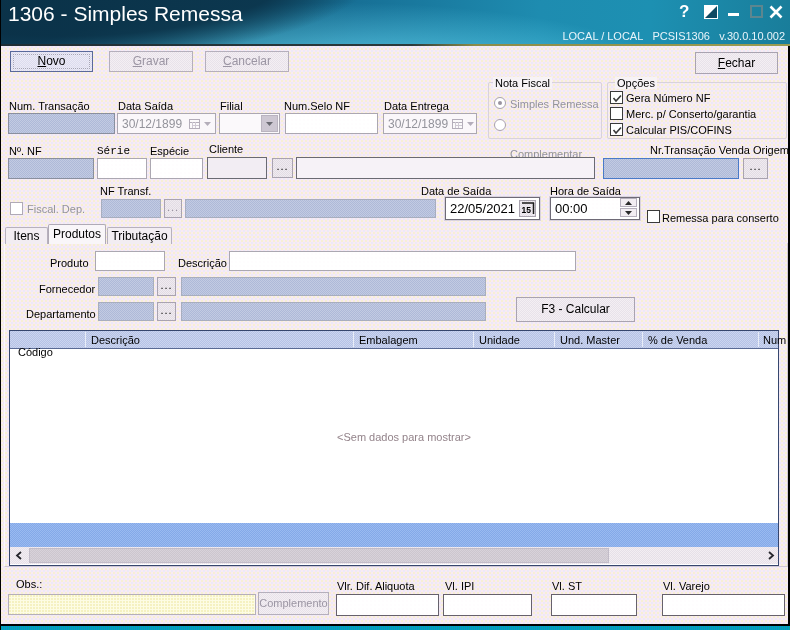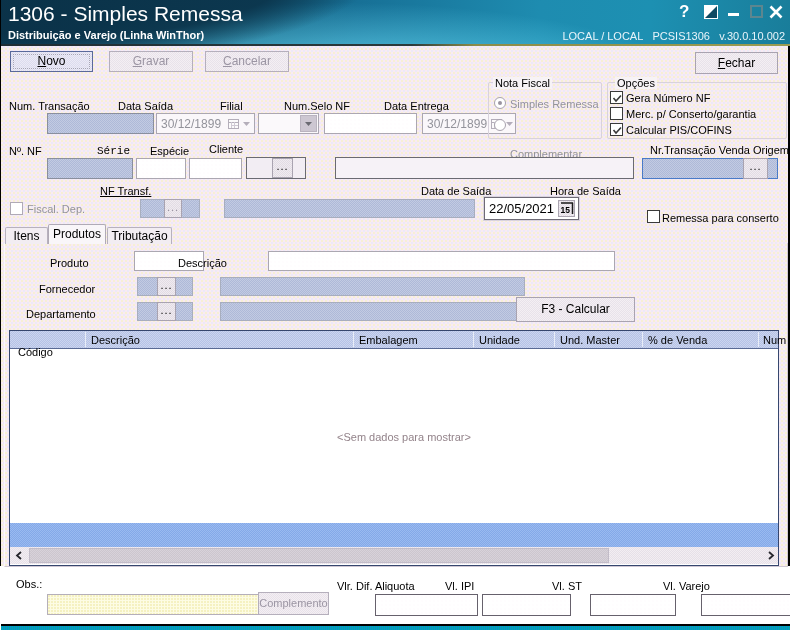--- a/index.html
+++ b/index.html
@@ -1,18 +1,18 @@
 <!DOCTYPE html>
 <html><head>
 <meta charset="utf-8">
 <style>
   * { margin:0; padding:0; box-sizing:border-box; }
   html,body { width:790px; height:630px; overflow:hidden; }
   body { font-family:"Liberation Sans", sans-serif; font-size:11px; color:#000; }
-  .win { position:absolute; left:0; top:0; width:790px; height:566px;
+  .win { position:absolute; left:0; top:0; width:790px; height:630px;
     background-color:#fcfafb;
     background-image:
       radial-gradient(circle at 1px 1px, #ede4a0 0 0.58px, transparent 0.8px),
       radial-gradient(circle at 3px 3px, #c9c9ee 0 0.55px, transparent 0.78px),
       radial-gradient(circle at 3px 1px, #f4c6e4 0 0.55px, transparent 0.78px),
       radial-gradient(circle at 1px 3px, #f4c6e4 0 0.55px, transparent 0.78px);
     background-size:4px 4px;
     border-left:1px solid #000; border-right:2px solid #000;
   }
   .abs { position:absolute; }
@@ -35,21 +35,21 @@
   .btn { position:absolute; height:21px; text-align:center; font-size:12px;
     background:repeating-conic-gradient(#f4eff3 0% 25%, #e8e2ea 0% 50%) 0 0/2px 2px;
     border:1px solid #a9a3b0; line-height:19px; color:#000; }
   .btn.dis { color:#9b95a3; border-color:#b5afbc; }
   .btn u { text-decoration:underline; }
   .btn.focus { border:1px solid #5a699b;
     background:repeating-conic-gradient(#eceaf6 0% 25%, #dcdcee 0% 50%) 0 0/2px 2px; }
   
   .inp { position:absolute; background-color:#fff; border:1px solid #aba7b1;
     background-image:radial-gradient(circle at 2px 2px, #f9dff0 0 0.5px, transparent 0.72px);
-    background-size:4px 4px;margin-left:39px; }
+    background-size:4px 4px; }
   .inp.gray { background:repeating-conic-gradient(#c3cbe2 0% 25%, #aeb9d8 0% 50%) 0 0/2px 2px;
     border:1px solid #8a8f9e; }
   .inp.blue-border { border:1px solid #4a7ac8; }
   .inp.dis { background:#f2edf3; }
   .inp .txt { position:absolute; left:4px; top:3px; font-size:12px; }
   .dots3 { position:absolute; text-align:center; font-size:11px; letter-spacing:1px;
     background:repeating-conic-gradient(#f0ebf0 0% 25%, #e2dce4 0% 50%) 0 0/2px 2px;
     border:1px solid #a9a3b0; line-height:14px; }
   .chk { position:absolute; width:13px; height:13px; background:#fff; border:1px solid #3a3a3a; }
   .chk.dis { border:1px solid #b0aab6; }
@@ -80,21 +80,20 @@
   .teal { position:absolute; left:0; top:626px; width:790px; height:4px;
     background:repeating-linear-gradient(90deg, #00aaa4 0 1px, #0a8fd4 1px 2px); }
   .blackline { position:absolute; left:0; top:624px; width:790px; height:2px; background:#000; }
 </style>
 </head>
 <body>
 <div class="win">
 
   <div class="title">
     <h1>1306 - Simples Remessa</h1>
-    <div class="sub">Distribuição e Varejo (Linha WinThor)</div>
     <div class="right">LOCAL / LOCAL&nbsp;&nbsp;&nbsp;PCSIS1306&nbsp;&nbsp;&nbsp;v.30.0.10.002</div>
     <div class="ticon" style="left:678px; top:2px; font-size:17px;">?</div>
     <svg class="abs" style="left:703px; top:5px;" width="15" height="15">
         <rect x="0" y="0" width="14" height="14" fill="#0e4a62"></rect>
         <path d="M1 1 L13 1 L1 13 Z" fill="#fff"></path>
         <rect x="0.5" y="0.5" width="13" height="13" fill="none" stroke="#fff"></rect>
       </svg>
     <div class="abs" style="left:727px; top:13px; width:11px; height:3px; background:#fff;"></div>
     <div class="abs" style="left:749px; top:5px; width:13px; height:13px; border:2px solid #5d868f;"></div>
     <svg class="abs" style="left:767px; top:4px;" width="16" height="16">
@@ -184,38 +183,51 @@
 
   <div class="inp gray" style="left:7px; top:158px; width:86px; height:21px;"></div>
   <div class="inp" style="left:96px; top:158px; width:50px; height:21px;"></div>
   <div class="inp" style="left:149px; top:158px; width:53px; height:21px;"></div>
   <div class="inp dis" style="left:206px; top:157px; width:60px; height:22px; border-color:#6a6a72;"></div>
   <div class="dots3" style="left:271px; top:158px; width:21px; height:20px;">...</div>
   <div class="inp dis" style="left:295px; top:157px; width:299px; height:22px; border-color:#6a6a72; background:#f6f2f7;"></div>
   <div class="inp gray blue-border" style="left:602px; top:158px; width:136px; height:21px;"></div>
   <div class="dots3" style="left:742px; top:158px; width:25px; height:21px;">...</div>
 
-  <div class="lbl" style="left:99px; top:185px;text-decoration:underline;">NF Transf.</div>
+  <div class="lbl" style="left:99px; top:185px;">NF Transf.</div>
   <div class="chk dis" style="left:9px; top:202px;"></div>
   <div class="lbl graytext" style="left:26px; top:203px;">Fiscal. Dep.</div>
   <div class="inp gray" style="left:100px; top:199px; width:60px; height:19px; border-color:#a8aebe;"></div>
   <div class="dots3" style="left:163px; top:199px; width:18px; height:19px; color:#9b95a3;">...</div>
   <div class="inp gray" style="left:184px; top:199px; width:251px; height:19px; border-color:#a8aebe;"></div>
 
   <div class="lbl" style="left:420px; top:185px;">Data de Saída</div>
   <div class="inp" style="left:444px; top:197px; width:95px; height:23px; border:1px solid #6e6a76; box-shadow:0 0 0 1px #d9d3dd;">
     <span class="txt" style="font-size:13px; top:3px;">22/05/2021</span>
     <div class="abs" style="left:73px; top:2px; width:17px; height:17px; background:repeating-conic-gradient(#f2edf2 0% 25%, #e4dee6 0% 50%) 0 0/2px 2px; border:1px solid #aaa4b0;">
       <svg class="abs" style="left:0px; top:0px;" width="15" height="15">
           <path d="M2 2 L14 2 M13.5 1.5 L13.5 13" stroke="#1a1a1a" stroke-width="1.5" fill="none"></path>
           <text x="1.5" y="12" font-family="Liberation Sans, sans-serif" font-size="8.5" font-weight="bold" fill="#000">15</text>
         </svg>
     </div>
   </div>
   <div class="lbl" style="left:549px; top:185px;">Hora de Saída</div>
+  <div class="inp" style="left:549px; top:197px; width:90px; height:23px; border:1px solid #6e6a76; box-shadow:0 0 0 1px #d9d3dd;">
+    <span class="txt" style="font-size:13px; top:3px;">00:00</span>
+    <div class="abs" style="left:69px; top:0px; width:17px; height:9px; background:#f2edf2; border:1px solid #b5afbc;">
+      <svg class="abs" style="left:4px; top:2px;" width="8" height="5">
+          <path d="M3.5 0 L7 4 L0 4 Z" fill="#2a2a2a"></path>
+        </svg>
+    </div>
+    <div class="abs" style="left:69px; top:10px; width:17px; height:9px; background:#f2edf2; border:1px solid #b5afbc;">
+      <svg class="abs" style="left:4px; top:2px;" width="8" height="5">
+          <path d="M0 0 L7 0 L3.5 4 Z" fill="#2a2a2a"></path>
+        </svg>
+    </div>
+  </div>
   <div class="chk" style="left:646px; top:210px;"></div>
   <div class="lbl" style="left:661px; top:212px;">Remessa para conserto</div>
 
   <div class="page"></div>
   <div class="tab" style="left:4px; top:227px; width:43px; height:17px; line-height:16px;">Itens</div>
   <div class="tab" style="left:106px; top:227px; width:65px; height:17px; line-height:16px;">Tributação</div>
   <div class="tab" style="left:47px; top:224px; width:58px; height:20px; line-height:18px; background:#f9f6f9; border-color:#b0aab6;">Produtos</div>
 
   <div class="lbl" style="left:49px; top:257px;">Produto</div>
   <div class="inp" style="left:94px; top:251px; width:70px; height:20px;"></div>

